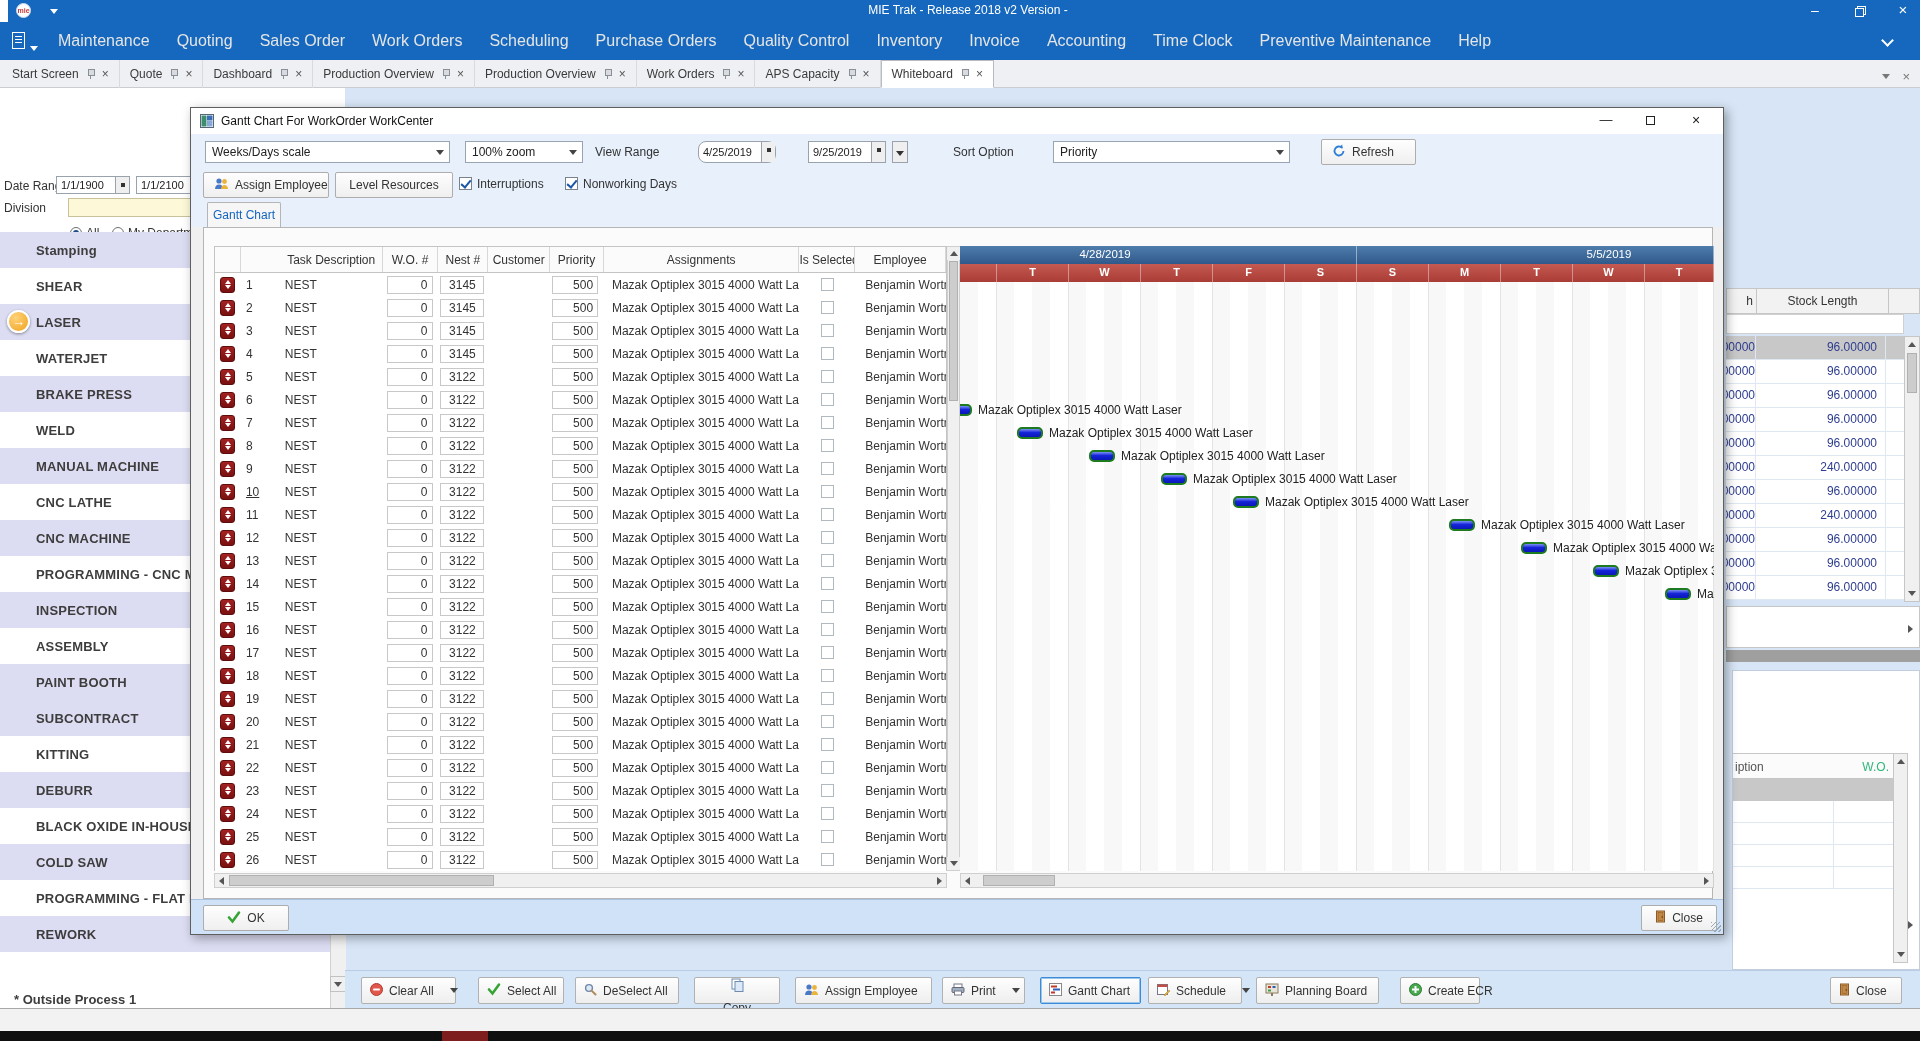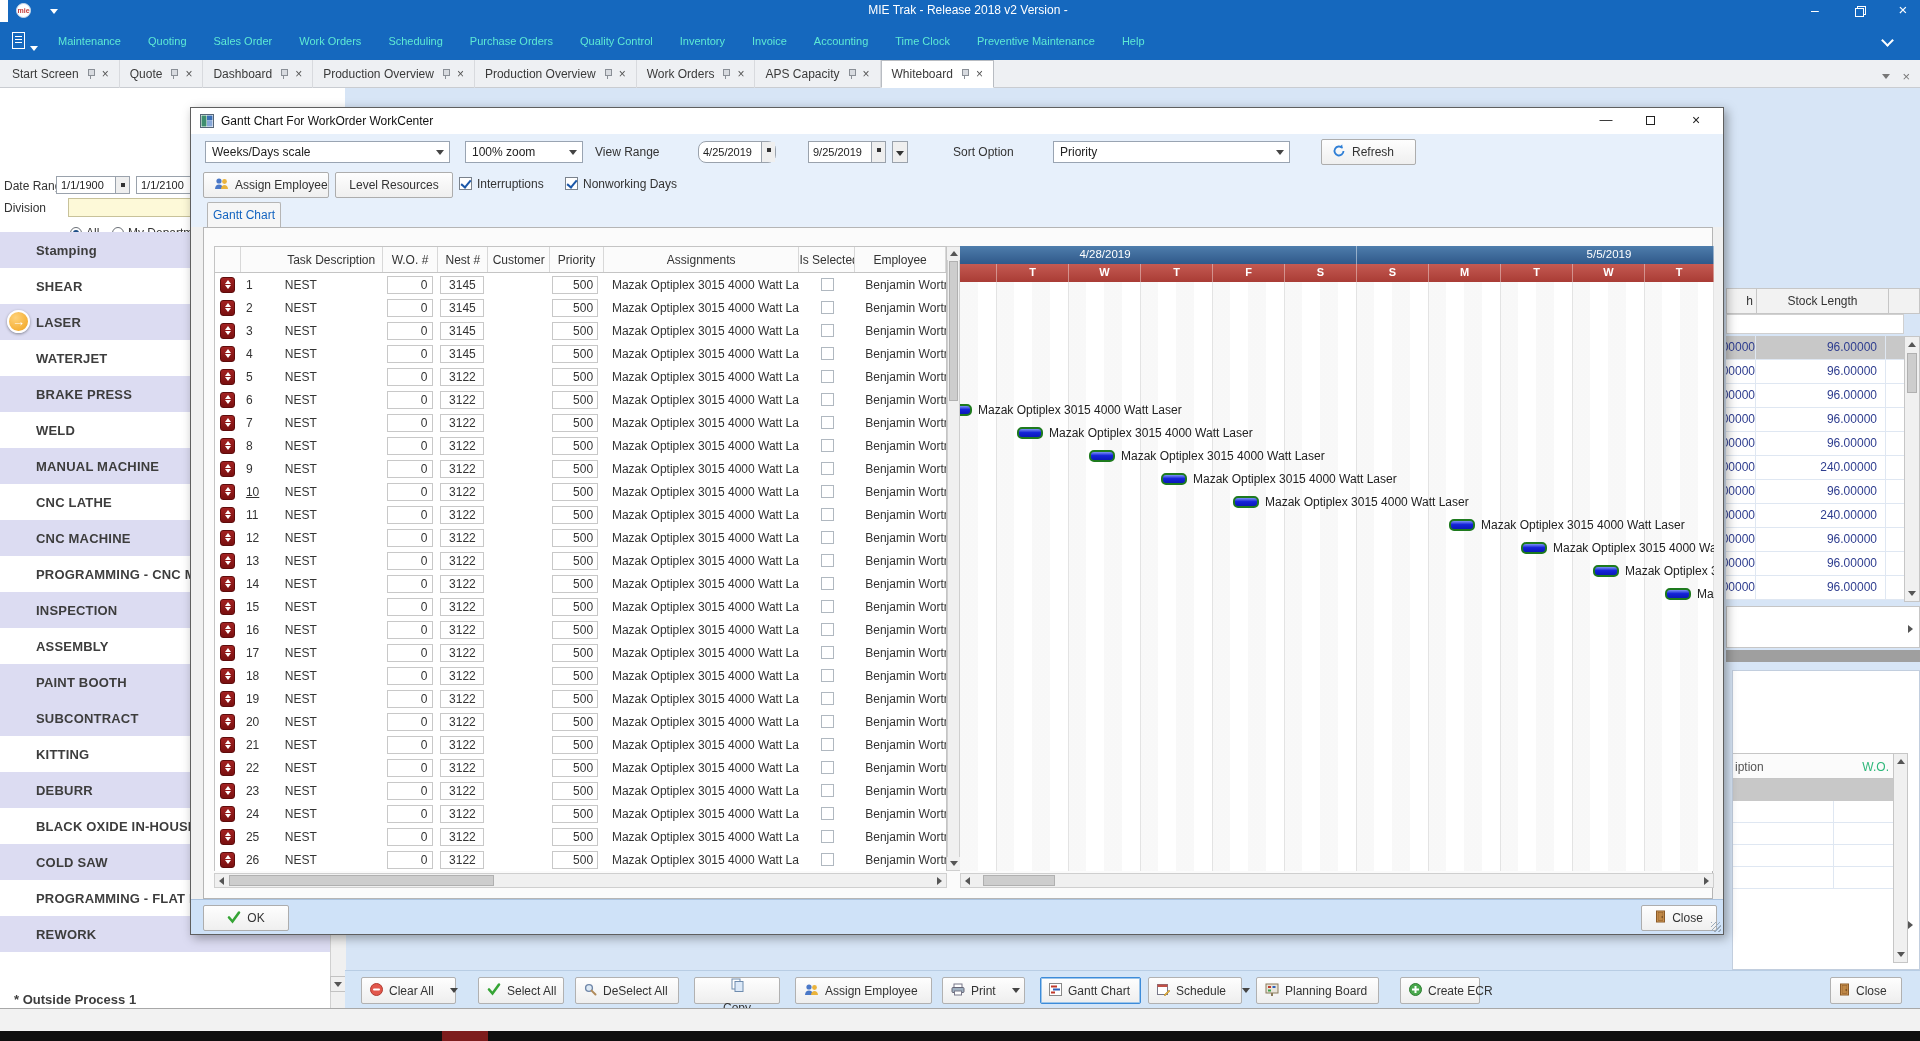--- a/index.html
+++ b/index.html
@@ -21,21 +21,21 @@
   .rest-glyph:before { content:""; position:absolute; left:2px; top:0; width:7px; height:7px; border:1px solid #fff; }
   .rest-glyph:after { content:""; position:absolute; left:0; top:2px; width:7px; height:7px; border:1px solid #fff; background:#1568be; }
   .wb-close { right:8px; font-size:15px; }
 
   
   .menubar { position:absolute; left:0; top:22px; width:1920px; height:38px; background:#1568be; }
   .menubar-icon { position:absolute; left:12px; top:10px; width:13px; height:17px; border:1px solid #fff; background:#1568be; }
   .menubar-icon:before { content:""; position:absolute; left:2px; top:3px; width:7px; height:1px; background:#fff; box-shadow:0 3px 0 #fff, 0 6px 0 #fff; }
   .menubar-caret { position:absolute; left:30px; top:24px; }
   #menu-items { position:absolute; left:58px; top:0; height:38px; display:flex; align-items:center; gap:27px; }
-  .menu-item { color:#5eead4; font-size:11px; white-space:nowrap; cursor:default; }
+  .menu-item { color:#e5e5e5; font-size:16px; white-space:nowrap; cursor:default; }
   .menu-chevron { position:absolute; right:28px; top:14px; width:9px; height:9px; border-right:2px solid #fff; border-bottom:2px solid #fff; transform:rotate(45deg); }
 
   
   .tabstrip { position:absolute; left:0; top:60px; width:1920px; height:28px; background:#eef0f3; border-bottom:1px solid #c9ccd1; }
   #tabs { position:absolute; left:2px; top:0; height:28px; display:flex; }
   .tab { display:flex; align-items:center; gap:7px; padding:0 10px; height:28px; font-size:12px; color:#3a3a3a; border-right:1px solid #d8dade; }
   .tab.active { background:#fff; border:1px solid #b8bcc2; border-bottom:1px solid #fff; }
   .pin { position:relative; width:9px; height:10px; display:inline-block; }
   .pin:before { content:""; position:absolute; left:2px; top:0; width:5px; height:5px; border:1px solid #8a8f96; background:#d8dbe0; }
   .pin:after { content:""; position:absolute; left:4px; top:6px; width:1px; height:4px; background:#8a8f96; }

